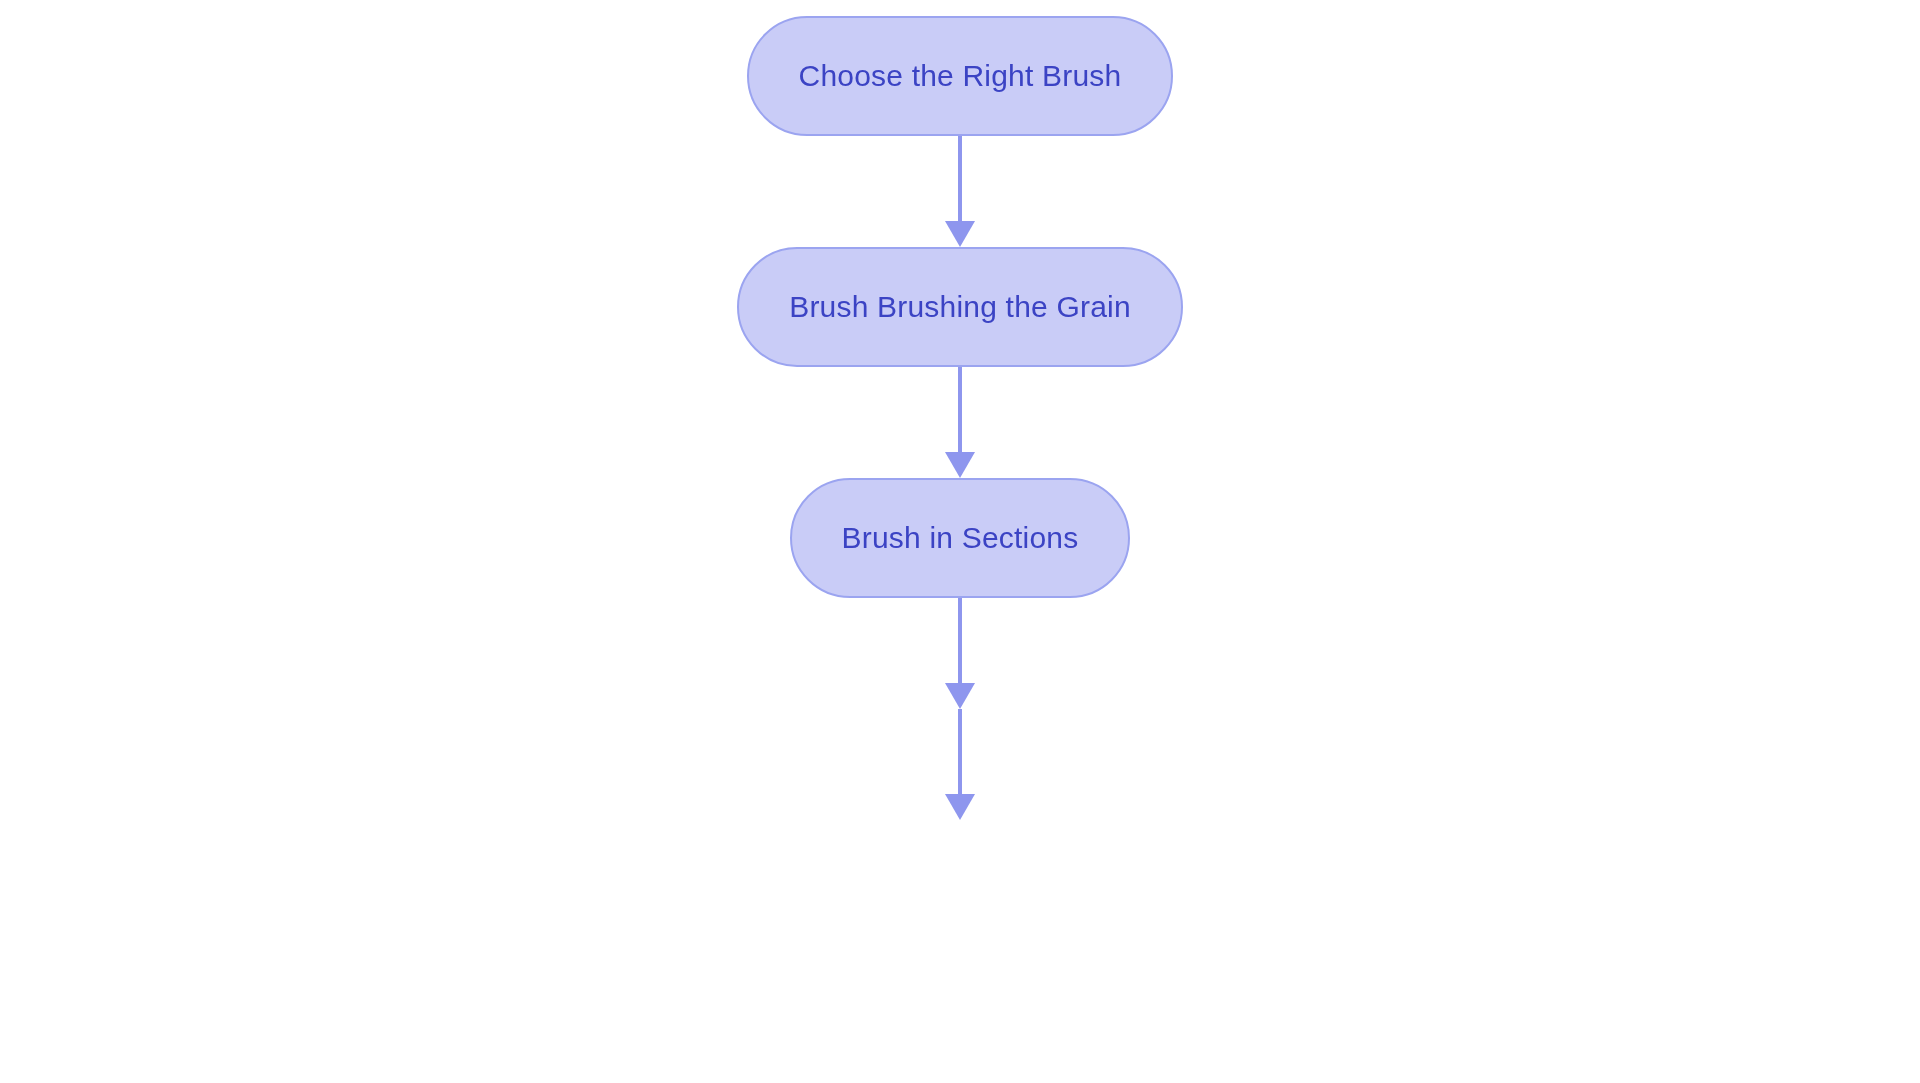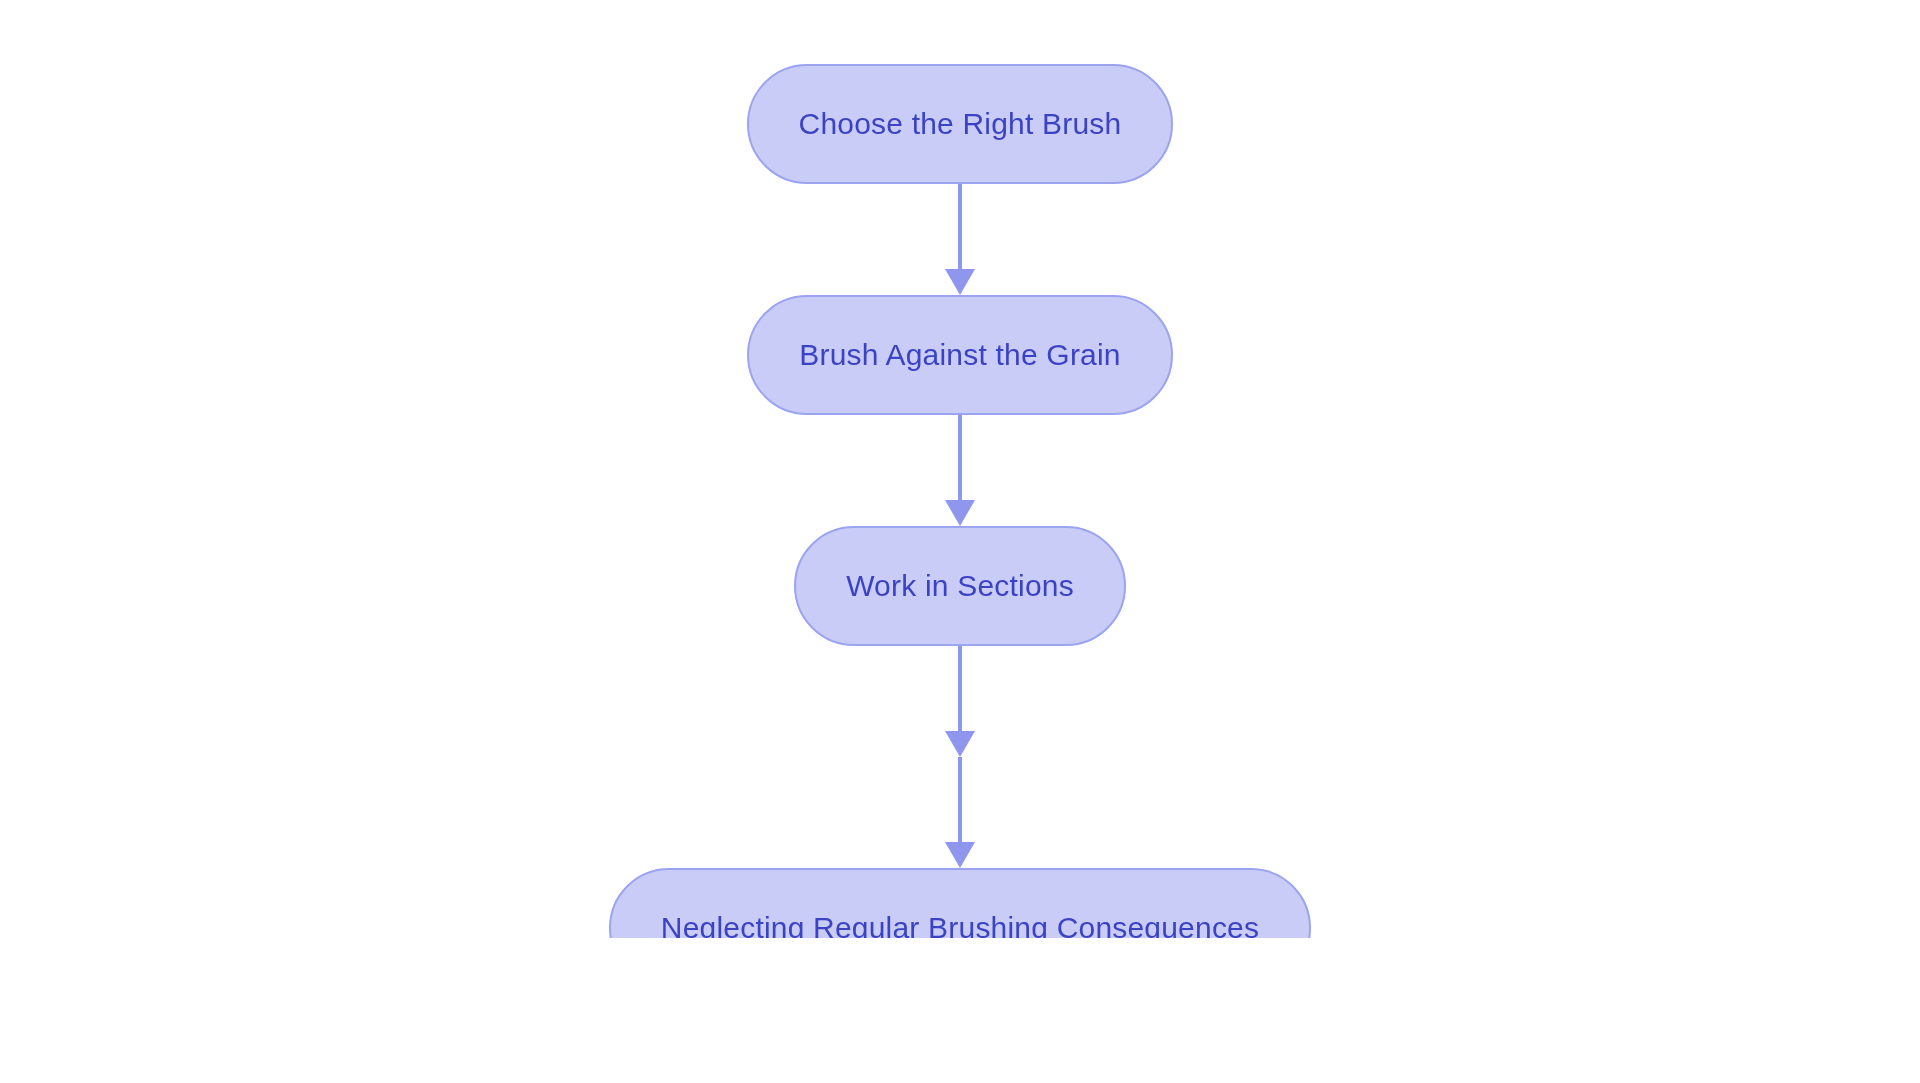--- a/index.html
+++ b/index.html
@@ -17,21 +17,20 @@
   .canvas {
     position: relative;
     width: 1920px;
     height: 890px;
     background: var(--background);
     display: flex;
     flex-direction: column;
     align-items: center;
     padding-top: 16px;
     overflow: hidden;
-    margin-top: 48px;
   }
   .node {
     height: 120px;
     min-width: 236px;
     padding: 0 50px;
     display: flex;
     align-items: center;
     justify-content: center;
     background: var(--node-fill);
     border: 2px solid var(--node-border);
@@ -70,40 +69,37 @@
   <div class="node">
     <span>Choose the Right Brush</span>
   </div>
 
   <div class="arrow">
     <div class="arrow-line"></div>
     <div class="arrow-head"></div>
   </div>
 
   <div class="node">
-    <span>Brush Against the Grain</span>
+    <span>Brush Brushing the Grain</span>
   </div>
 
   <div class="arrow">
     <div class="arrow-line"></div>
     <div class="arrow-head"></div>
   </div>
 
   <div class="node">
-    <span>Work in Sections</span>
+    <span>Brush in Sections</span>
   </div>
 
   <div class="arrow">
     <div class="arrow-line"></div>
     <div class="arrow-head"></div>
   </div>
 
 
   <div class="arrow">
     <div class="arrow-line"></div>
     <div class="arrow-head"></div>
   </div>
 
-  <div class="node">
-    <span>Neglecting Regular Brushing Consequences</span>
-  </div>
 
 </div>
 
 </body></html>

